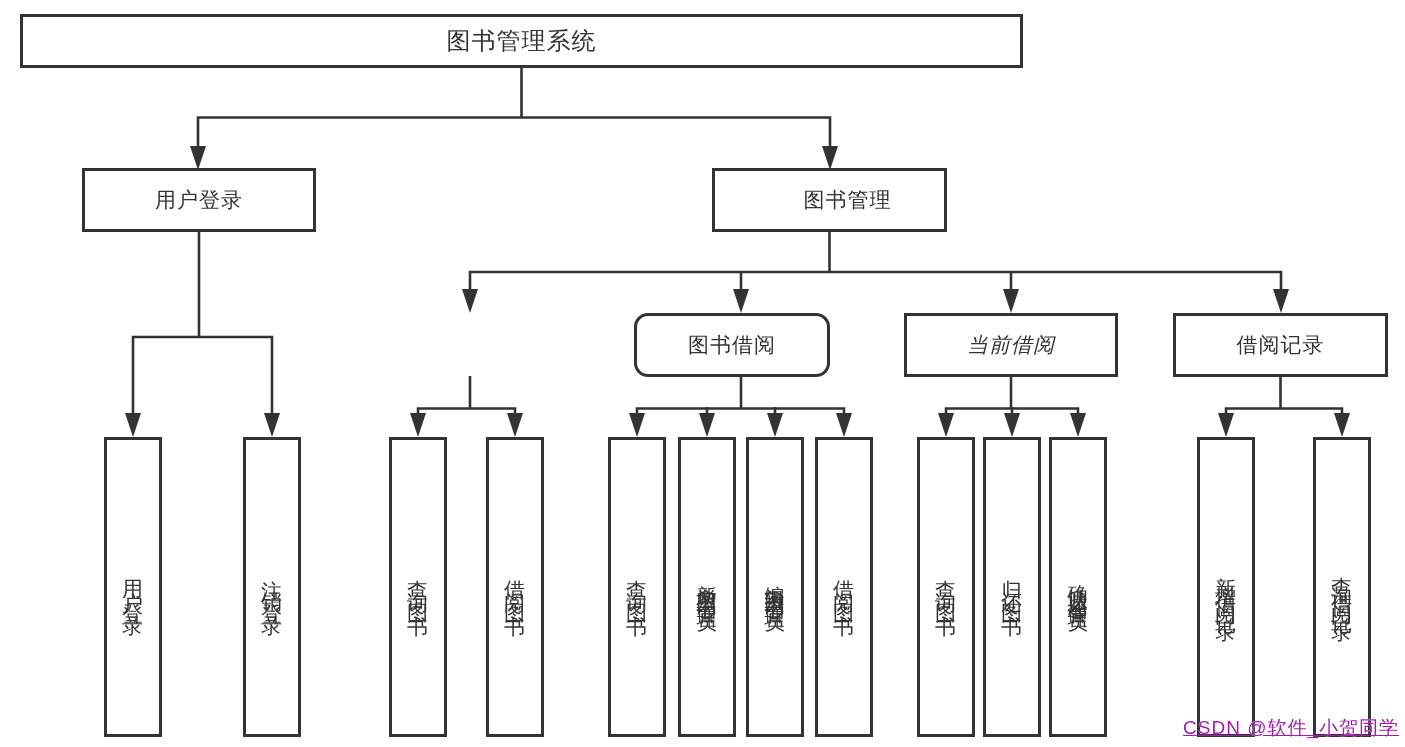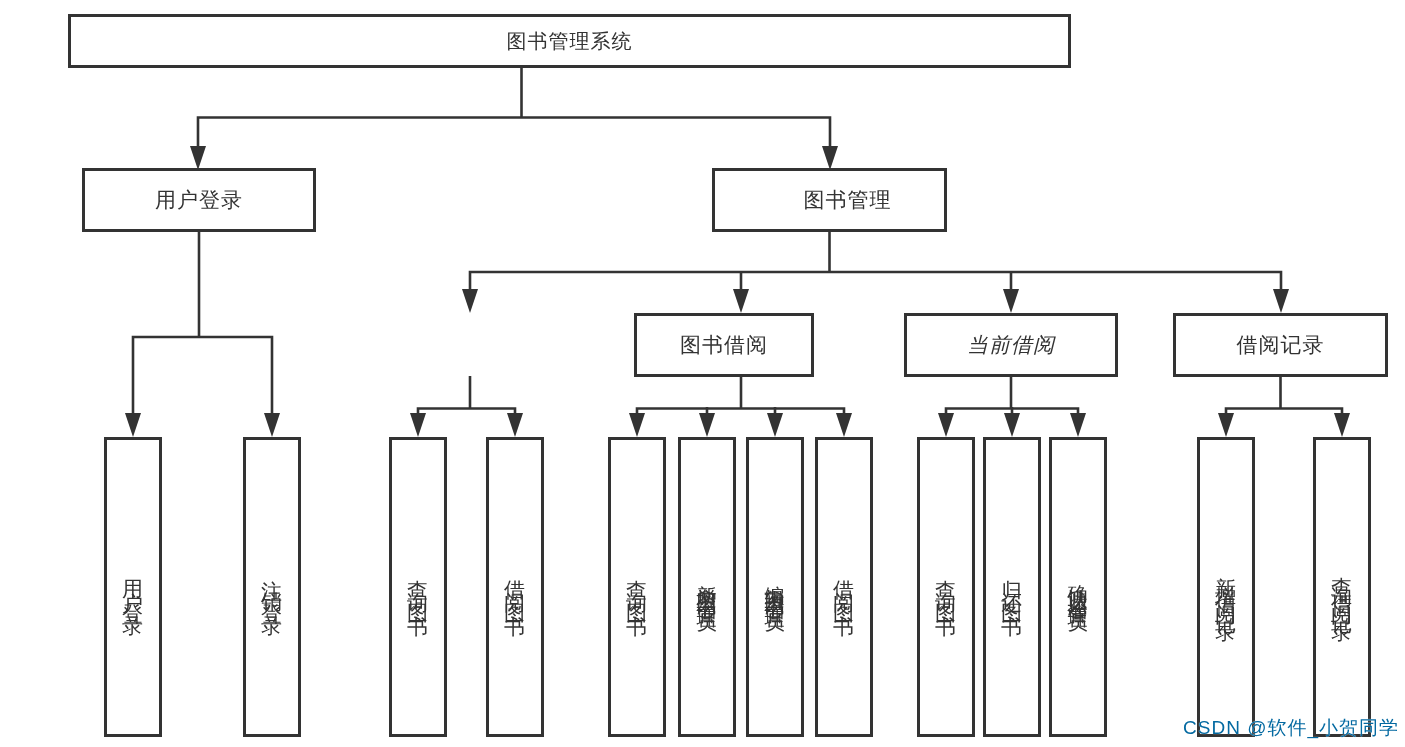--- a/index.html
+++ b/index.html
@@ -22,40 +22,41 @@
     position: absolute;
     box-sizing: border-box;
     background: #ffffff;
     border: 3px solid #333333;
     display: flex;
     align-items: center;
     justify-content: center;
     z-index: 2;
   }
   .hbox { font-size: 21px; letter-spacing: 1px; }
-  .root-box { font-size: 20px; margin-left: 48px; }
+  .root-box { font-size: 24px; }
   .vbox span {
     writing-mode: vertical-rl;
     text-orientation: mixed;
     font-size: 21px;
     line-height: 1;
   }
   .ls-4 span { letter-spacing: 12px; }
   .ls-6 span { letter-spacing: 9px; }
   .ls-9 span { letter-spacing: 4px; font-size: 20px; }
   .watermark {
     position: absolute;
     right: 6px;
     top: 715px;
     z-index: 5;
     font-size: 19px;
     letter-spacing: 1px;
-    color: #0369a1;
+    color: #a21caf;
     text-shadow: 0 0 1px #ffffff;
     white-space: nowrap;
+    text-decoration: underline;
   }
 </style>
 </head>
 <body>
 
 <div class="stage">
 
   <svg class="wires" viewBox="0 0 1405 747" fill="none" stroke="#333333" stroke-width="2.6">
 
     <g>
@@ -122,21 +123,21 @@
     <span>图书管理系统</span>
   </div>
 
   <div class="node hbox" style="left:82px; top:168px; width:234px; height:64px;">
     <span>用户登录</span>
   </div>
   <div class="node hbox" style="left:712px; top:168px; width:235px; height:64px;padding-left:36px;">
     <span>图书管理</span>
   </div>
 
-  <div class="node hbox" style="left:634px; top:313px; width:180px; height:64px;">
+  <div class="node hbox" style="left:634px; top:313px; width:196px; height:64px;border-radius:14px;">
     <span>图书借阅</span>
   </div>
   <div class="node hbox" style="left:904px; top:313px; width:214px; height:64px;font-style:italic;">
     <span>当前借阅</span>
   </div>
   <div class="node hbox" style="left:1173px; top:313px; width:215px; height:64px;">
     <span>借阅记录</span>
   </div>
 
   <div class="node vbox ls-4" style="left:104px; top:437px; width:58px; height:300px;">

